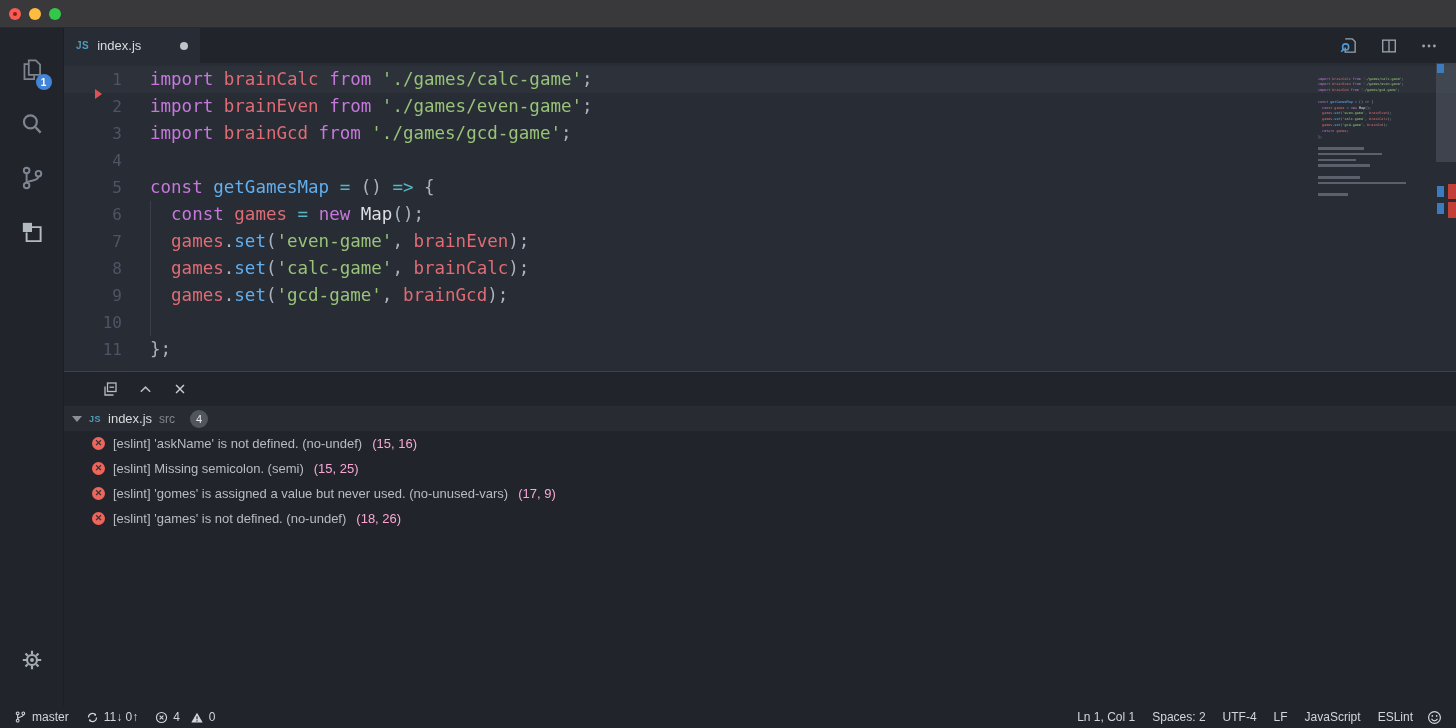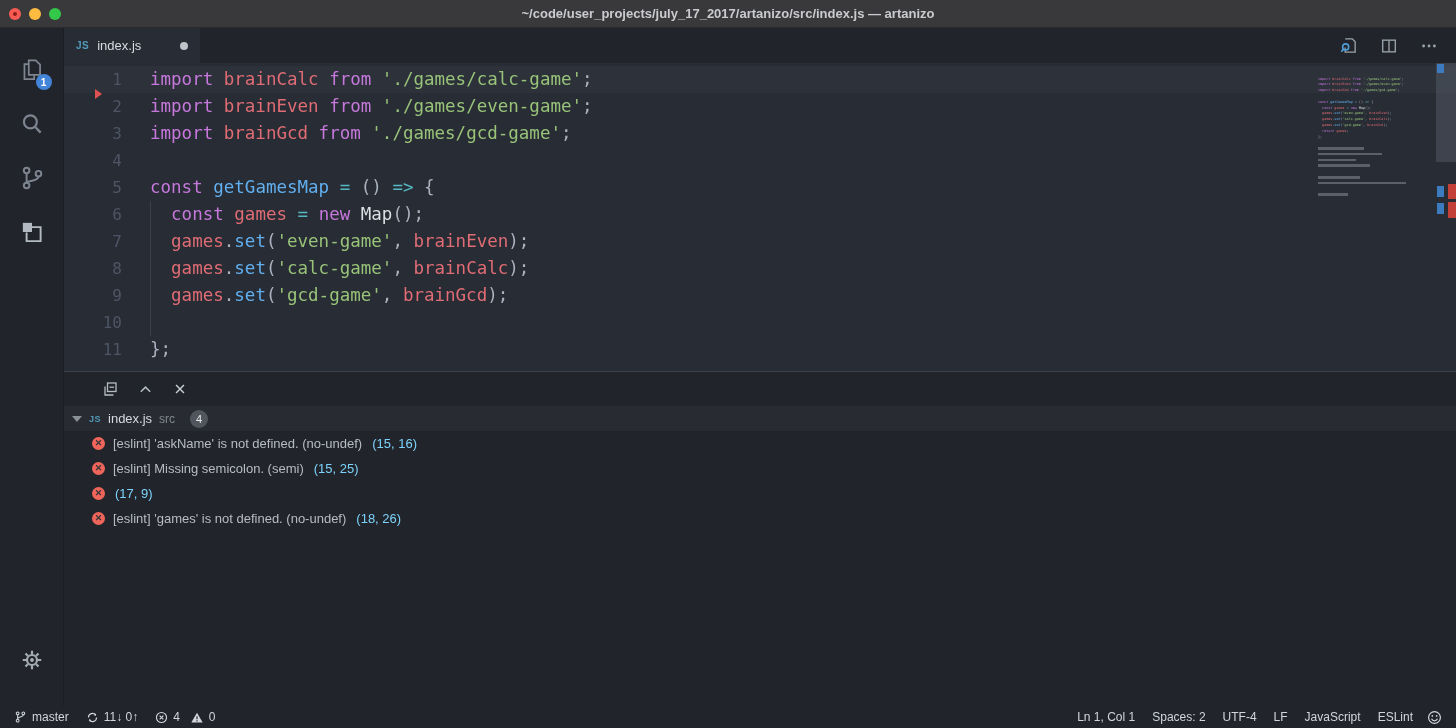--- a/index.html
+++ b/index.html
@@ -79,39 +79,38 @@
   .group-file { color:#d6d9dd; font-size:13px; }
   .group-folder { color:#81868e; font-size:12px; }
   .count-badge { min-width:18px; height:18px; border-radius:9px; background:#51565e;
     color:#e8eaec; font-size:11px; display:flex; align-items:center; justify-content:center;
     margin-left:8px; padding:0 4px; }
   .problem-row { height:25px; display:flex; align-items:center; padding-left:28px; gap:8px;
     font-size:13px; color:#b8bcc2; cursor:pointer; }
   .err-ico { width:13px; height:13px; border-radius:50%; background:#f0655a; color:#32333a;
     font-size:9px; font-weight:bold; display:flex; align-items:center; justify-content:center;
     flex:none; line-height:1; }
-  .prob-pos { color:#7dd3fc; margin-left:2px;text-align:right; }
+  .prob-pos { color:#f9a8d4; margin-left:2px;text-align:right; }
   
   .statusbar { height:22px; background:#21252b; display:flex; align-items:center;
     padding:0 14px; font-size:12px; color:#d2d6db; }
   .st-item { display:flex; align-items:center; gap:5px; margin-right:17px; cursor:pointer; white-space:nowrap; }
   .st-right { margin-left:auto; display:flex; align-items:center; }
   .st-right .st-item { margin-right:0; margin-left:17px; }
   svg { display:block; }
 </style>
 </head>
 <body>
 
 <div class="titlebar">
   <div class="lights">
     <span class="light red"></span>
     <span class="light yellow"></span>
     <span class="light green"></span>
   </div>
-  <div class="title">~/code/user_projects/july_17_2017/artanizo/src/index.js — artanizo</div>
 </div>
 
 <div class="main">
 
   <div class="activitybar">
     <div class="act-item">
       <svg width="28" height="28" viewBox="0 0 26 26">
         <g fill="none" stroke="#7e8591" stroke-width="1.6">
           <path d="M10 4h6.5l4 4v9.5h-10.5z"></path>
           <path d="M10 7.5H6v14h9v-3.5"></path>
@@ -254,20 +253,21 @@
               <span>[eslint] 'askName' is not defined. (no-undef)</span>
               <span class="prob-pos">(15, 16)</span>
             </div>
             <div class="problem-row">
               <span class="err-ico">✕</span>
               <span>[eslint] Missing semicolon. (semi)</span>
               <span class="prob-pos">(15, 25)</span>
             </div>
             <div class="problem-row">
               <span class="err-ico">✕</span>
+              <span>[eslint] 'gomes' is assigned a value but never used. (no-unused-vars)</span>
               <span class="prob-pos">(17, 9)</span>
             </div>
             <div class="problem-row">
               <span class="err-ico">✕</span>
               <span>[eslint] 'games' is not defined. (no-undef)</span>
               <span class="prob-pos">(18, 26)</span>
             </div>
           </div>
       </div>
     </div>

